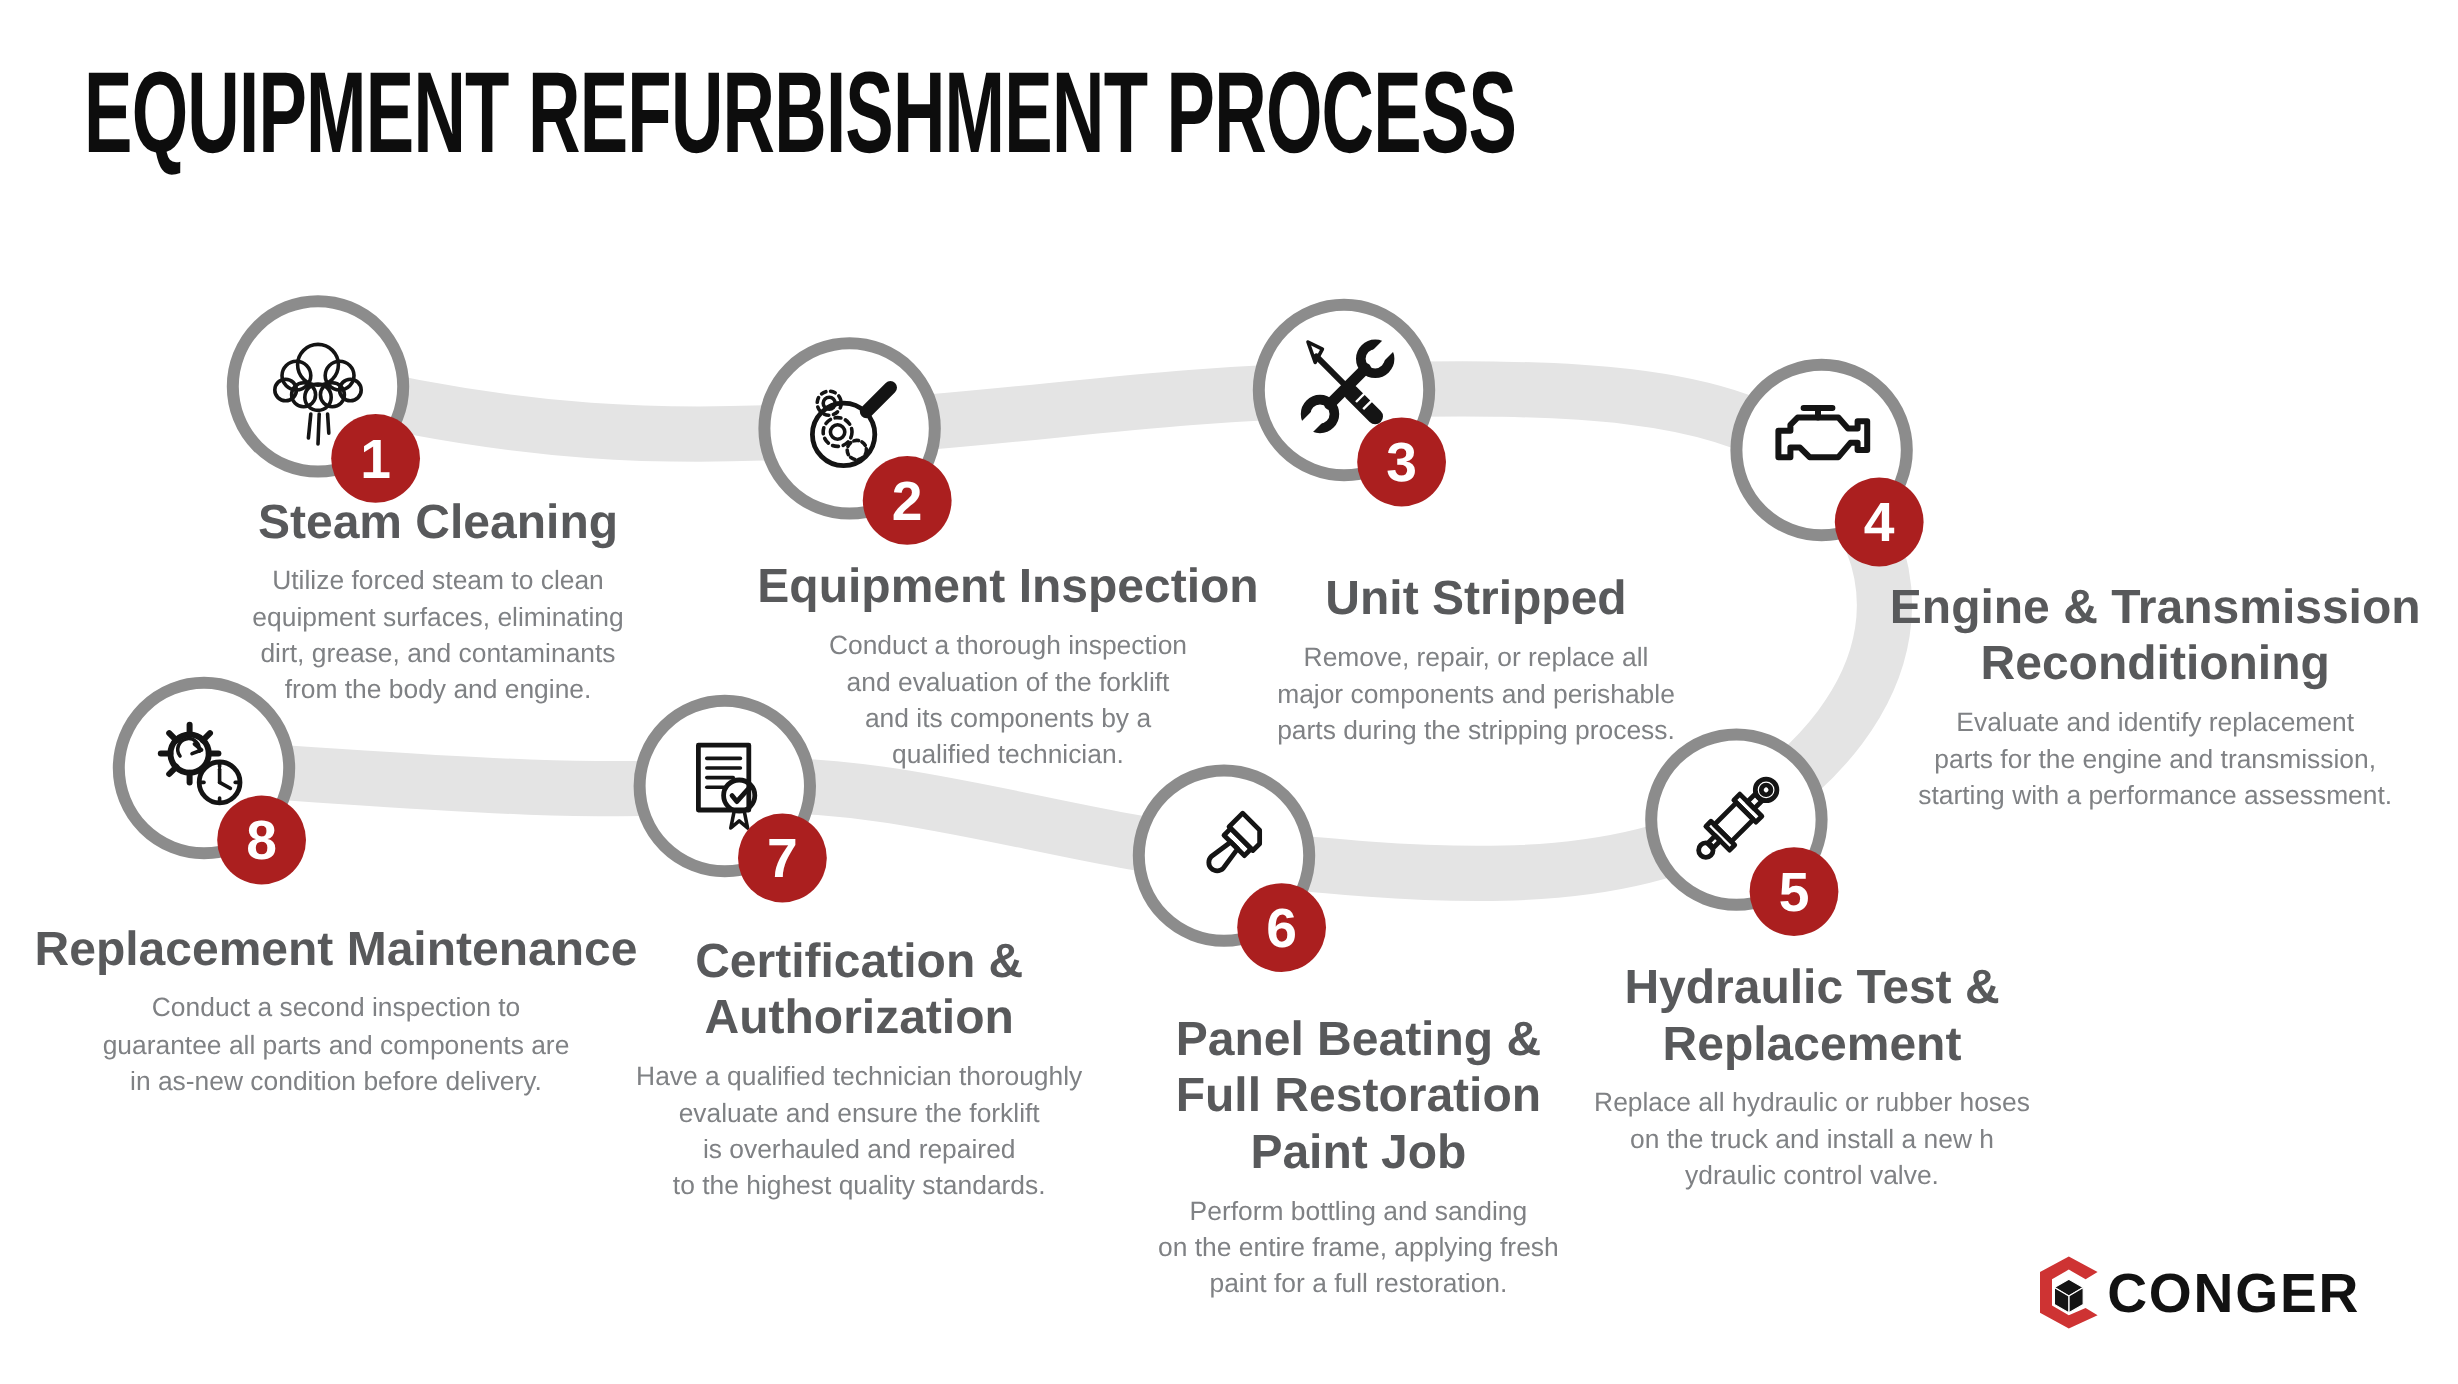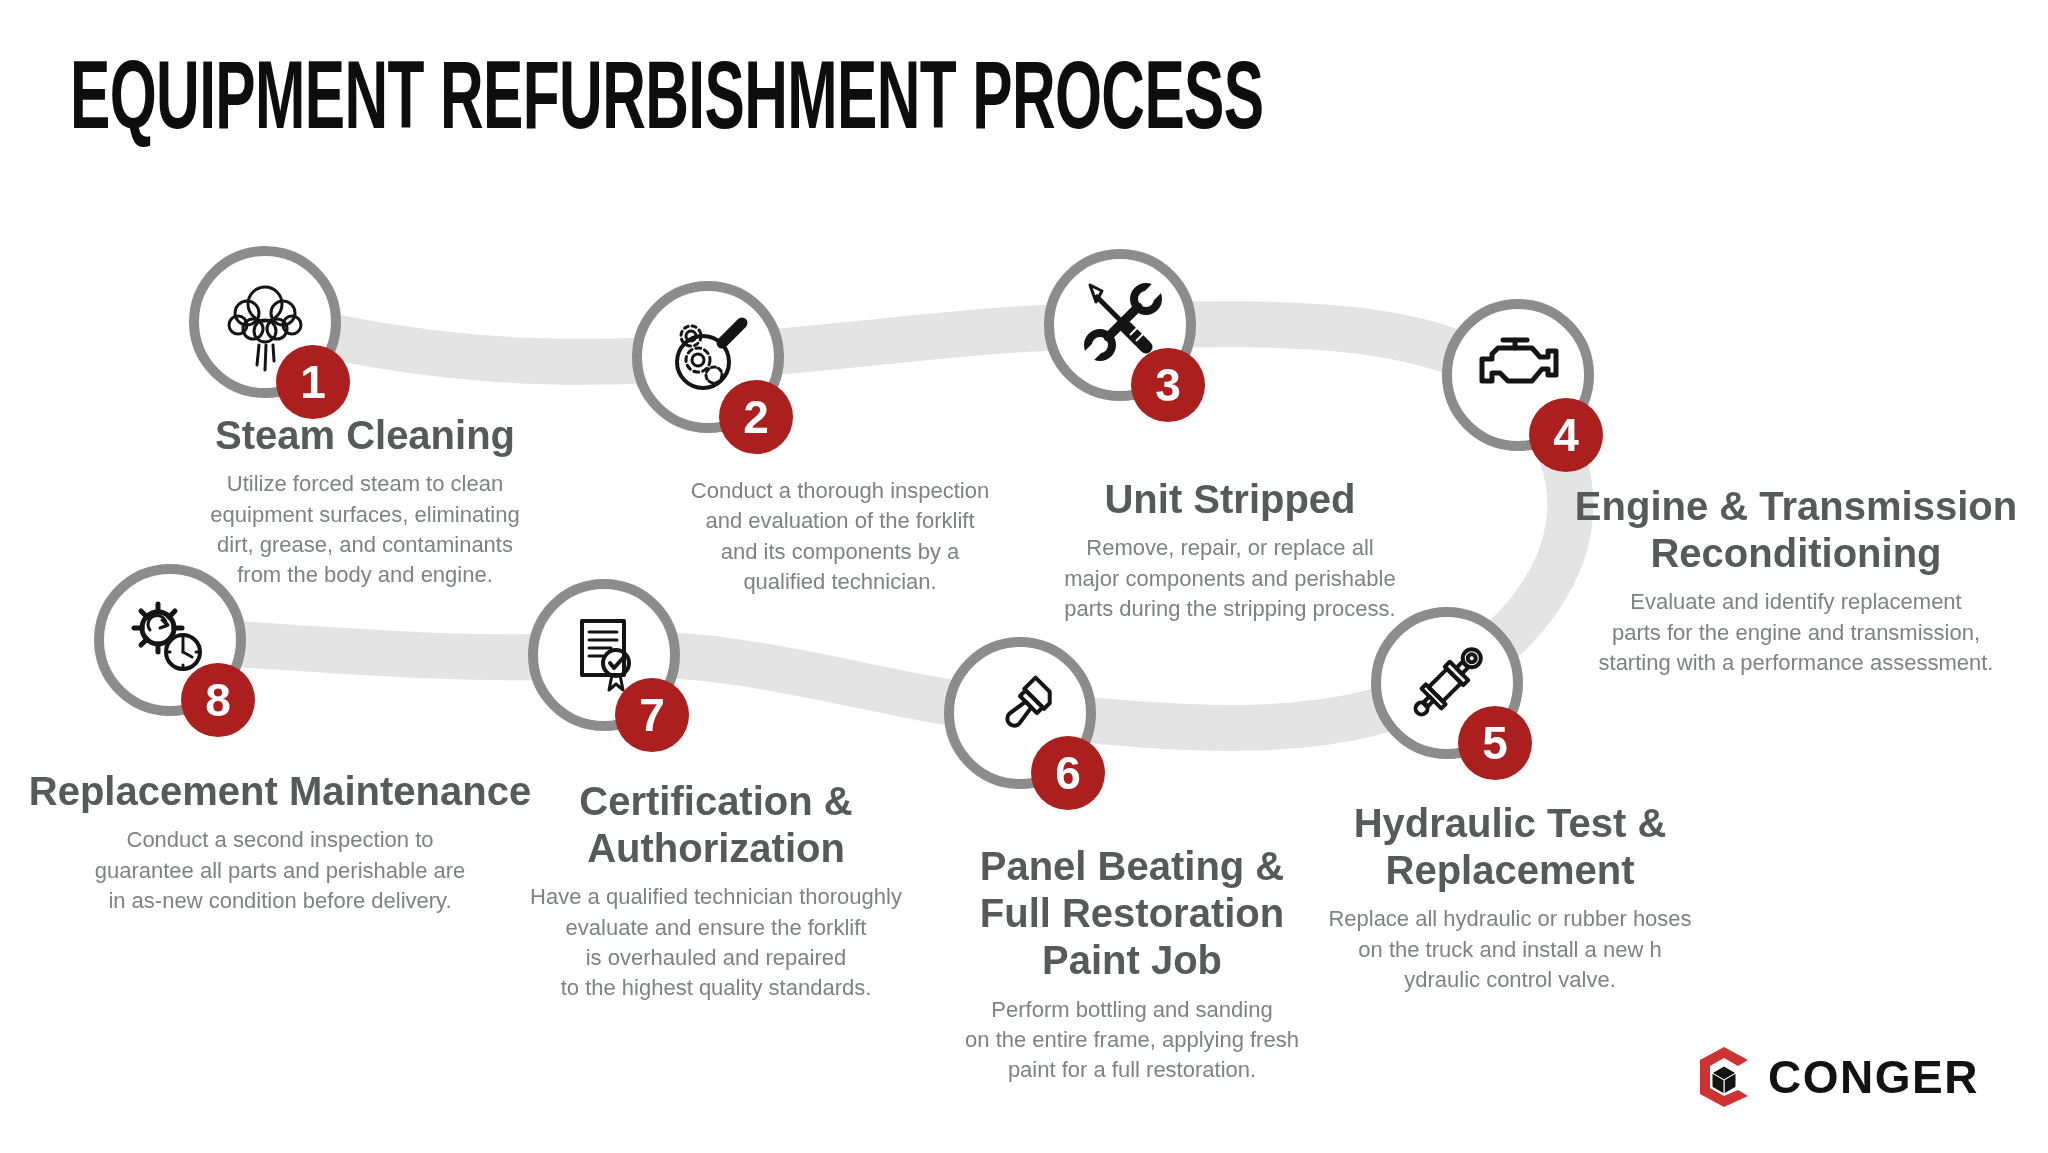--- a/index.html
+++ b/index.html
@@ -13,21 +13,21 @@
   .circle{position:absolute;left:0;top:0;width:152px;height:152px;border-radius:50%;
           background:#ffffff;border:10px solid #8c8c8c;box-sizing:border-box;
           display:flex;align-items:center;justify-content:center;}
   .circle svg{width:100px;height:100px;}
   .badge{position:absolute;left:87px;top:99px;width:74px;height:74px;border-radius:50%;
           background:#AB1F1F;color:#ffffff;display:flex;align-items:center;justify-content:center;
           font-size:46px;font-weight:700;}
   .step-text{position:absolute;width:560px;text-align:center;}
   .step-title{font-size:40px;font-weight:700;color:#58595B;line-height:1.18;white-space:pre-line;}
   .step-desc{font-size:22px;color:#7F8184;line-height:1.38;margin-top:10px;white-space:pre;}
-  .logo{position:absolute;left:1698px;top:1046px;display:flex;align-items:center;gap:18px;}
+  .logo{position:absolute;left:1698px;top:1046px;display:flex;align-items:center;gap:6px;}
   .logo-text{font-size:46px;font-weight:700;color:#121212;letter-spacing:1.5px;}
   .ic{stroke:#141414;fill:none;stroke-linecap:round;stroke-linejoin:round;}
 </style>
 </head>
 <body>
 
 <div class="canvas">
 
   <h1 class="main-title">EQUIPMENT REFURBISHMENT PROCESS</h1>
 
@@ -211,20 +211,21 @@
 
   <div class="step-text" style="left:85px;top:412px;">
     <div class="step-title">Steam Cleaning</div>
     <div class="step-desc">Utilize forced steam to clean
 equipment surfaces, eliminating
 dirt, grease, and contaminants
 from the body and engine.</div>
   </div>
 
   <div class="step-text" style="left:560px;top:466px;">
+    <div class="step-title">Equipment Inspection</div>
     <div class="step-desc">Conduct a thorough inspection
 and evaluation of the forklift
 and its components by a
 qualified technician.</div>
   </div>
 
   <div class="step-text" style="left:950px;top:432px;margin-top:44px;">
     <div class="step-title">Unit Stripped</div>
     <div class="step-desc">Remove, repair, or replace all
 major components and perishable
@@ -261,21 +262,21 @@
 Authorization</div>
     <div class="step-desc">Have a qualified technician thoroughly
 evaluate and ensure the forklift
 is overhauled and repaired
 to the highest quality standards.</div>
   </div>
 
   <div class="step-text" style="left:0px;top:768px;">
     <div class="step-title">Replacement Maintenance</div>
     <div class="step-desc">Conduct a second inspection to
-guarantee all parts and perishable are
+guarantee all parts and components are
 in as-new condition before delivery.</div>
   </div>
 
   <div class="logo">
     <svg width="52" height="62" viewBox="0 0 52 62">
       <path d="M26 1 L50 14 L40 20 L26 12 L12 20 L12 42 L26 50 L40 44 L50 50 L26 61 L2 48 L2 14 Z" fill="#CE3333"></path>
       <path d="M26 20 L38 27 L26 34 L14 27 Z" fill="#141414" stroke="#ffffff" stroke-width="1"></path>
       <path d="M38 27 L38 41 L26 48 L26 34 Z" fill="#141414" stroke="#ffffff" stroke-width="1"></path>
       <path d="M14 27 L26 34 L26 48 L14 41 Z" fill="#141414" stroke="#ffffff" stroke-width="1"></path>
     </svg>

